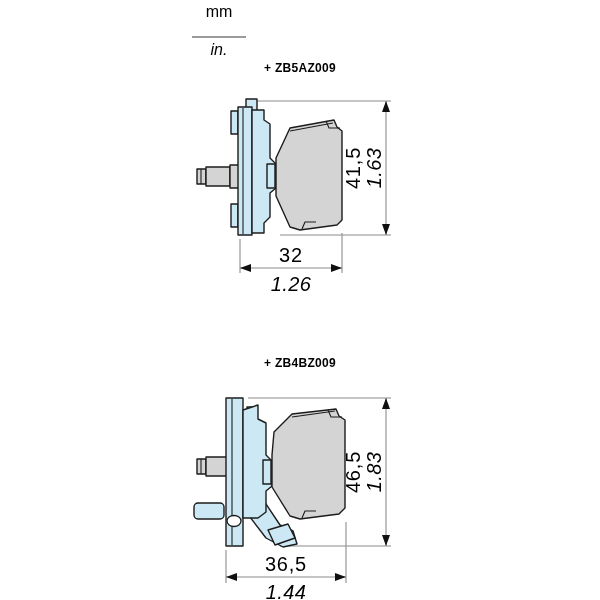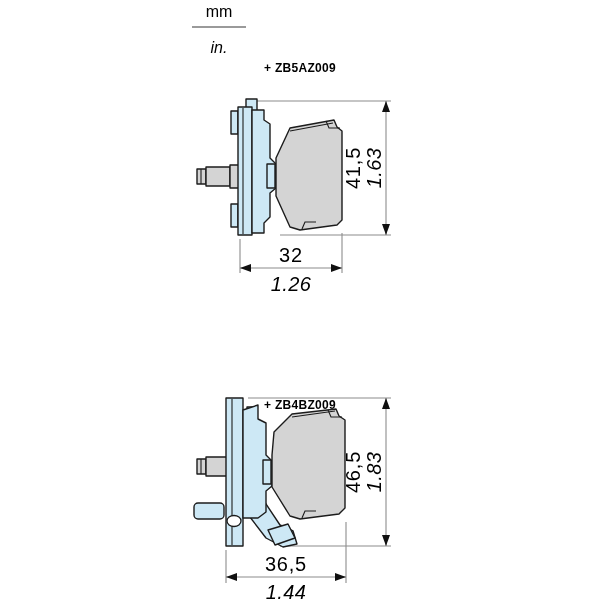--- a/index.html
+++ b/index.html
@@ -8,28 +8,28 @@
     background:var(--background,#fff);
     font-family:"Liberation Sans", sans-serif;
     color:var(--text,#000);
     position:relative;
     overflow:hidden;
   }
   .units{
     position:absolute; left:192px; top:3px; width:54px;
     text-align:center; font-size:16px; line-height:1.1;
   }
-  .units-mm{ border-bottom:2px solid #9a9a9a; padding-bottom:5px; }
-  .units-in{ font-style:italic; padding-top:11px; }
+  .units-mm{ border-bottom:2px solid #9a9a9a; padding-bottom:15px; }
+  .units-in{ font-style:italic; padding-top:3px; }
   .fig-title{
     position:absolute; left:170px; width:260px; text-align:center;
     font-size:12px; font-weight:bold; letter-spacing:0.3px;
   }
   #title-1{ top:61px; }
-  #title-2{ top:356px;margin-top:42px; }
+  #title-2{ top:356px; }
   svg{ position:absolute; left:0; top:0; }
   .blue{ fill:var(--part-blue,#cde8f5); stroke:var(--outline,#1c1c1c); stroke-width:1.4; stroke-linejoin:round; }
   .gray{ fill:var(--part-gray,#d4d4d4); stroke:var(--outline,#1c1c1c); stroke-width:1.4; stroke-linejoin:round; }
   .hole{ fill:#fff; stroke:var(--outline,#1c1c1c); stroke-width:1.3; }
   .edge{ fill:none; stroke:var(--outline,#1c1c1c); stroke-width:1.1; }
   .dim{ fill:none; stroke:var(--dim-line,#8c8c8c); stroke-width:1.1; }
   .arrow{ fill:#101010; stroke:none; }
   .dimtext{ font-family:"Liberation Sans", sans-serif; font-size:20px; letter-spacing:0.8px; fill:var(--text,#000); }
   .ital{ font-style:italic; letter-spacing:0.4px; }
 </style>

